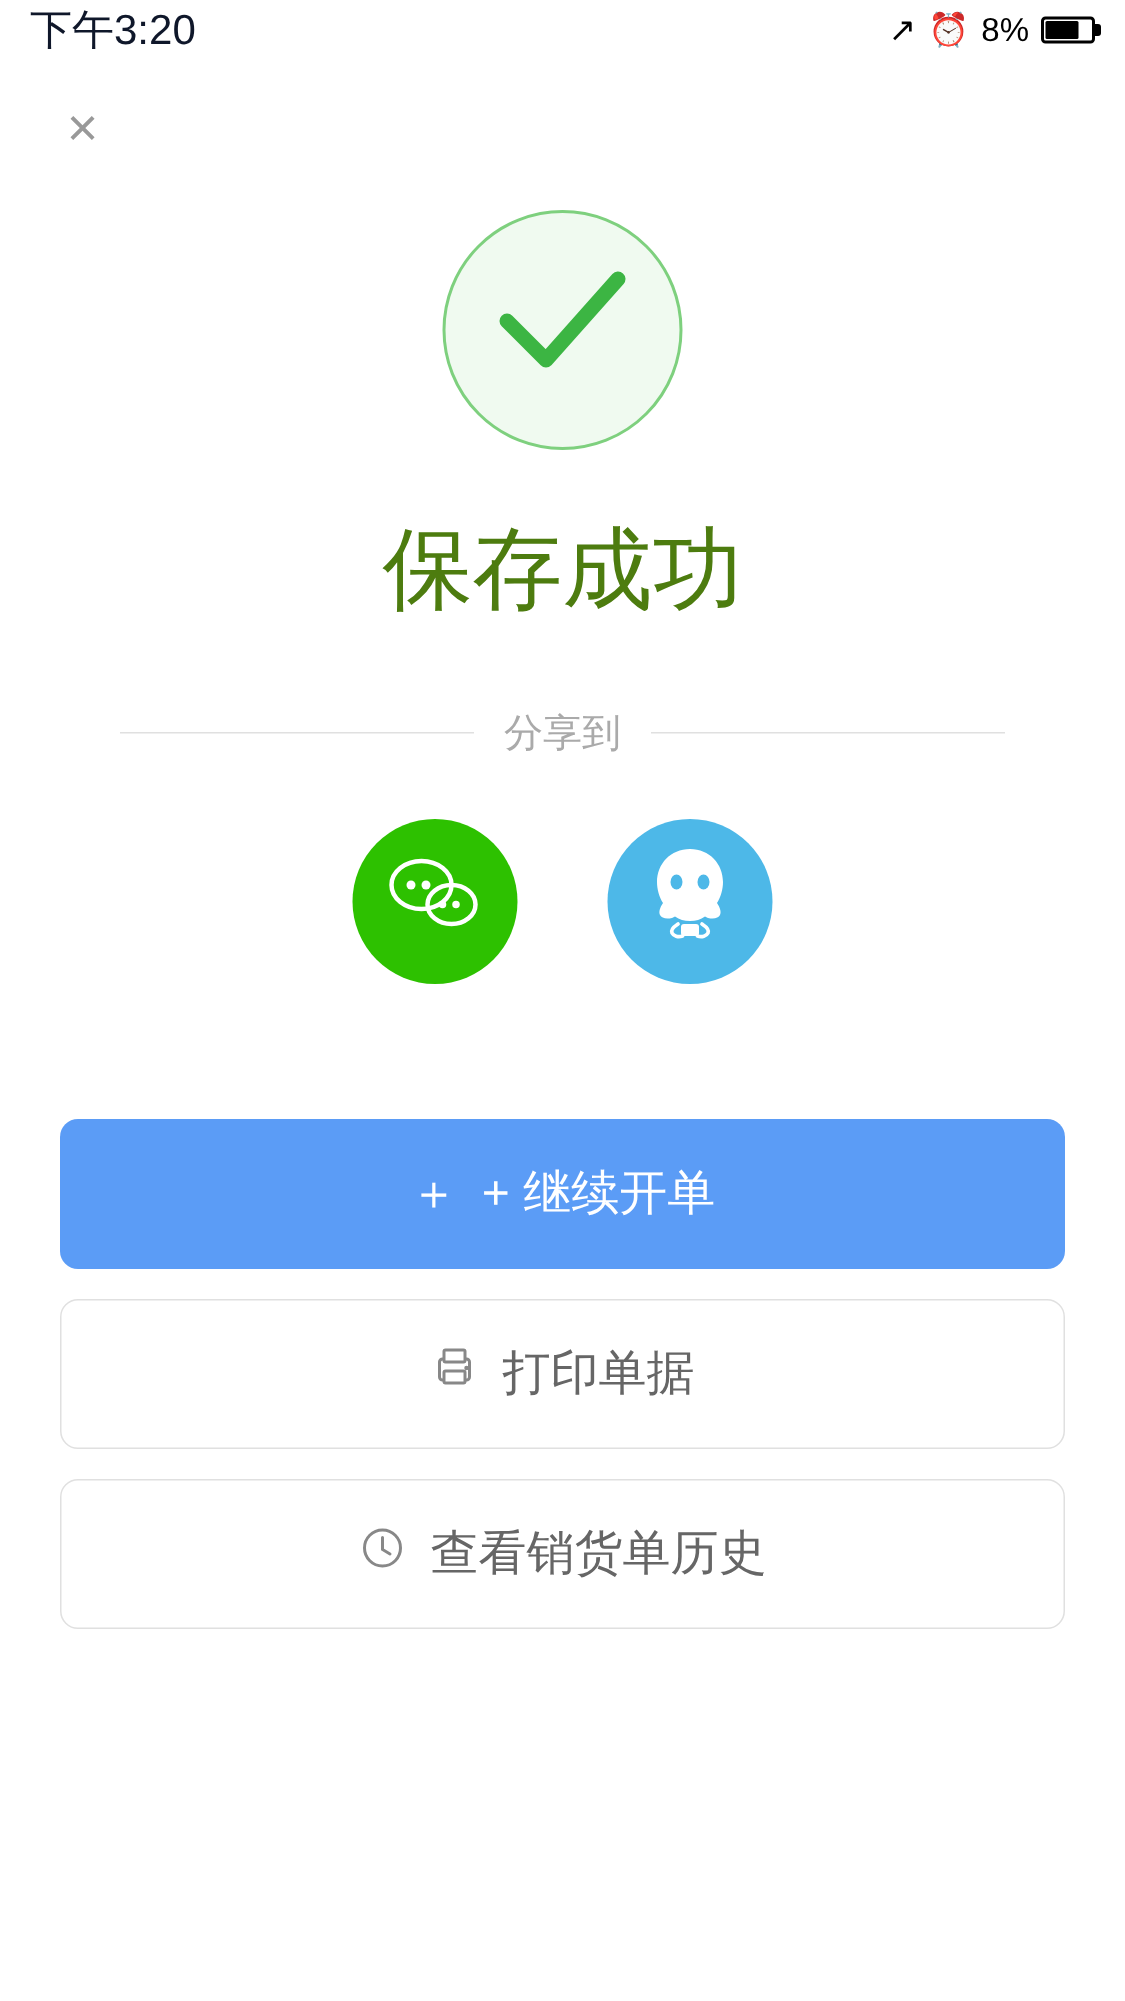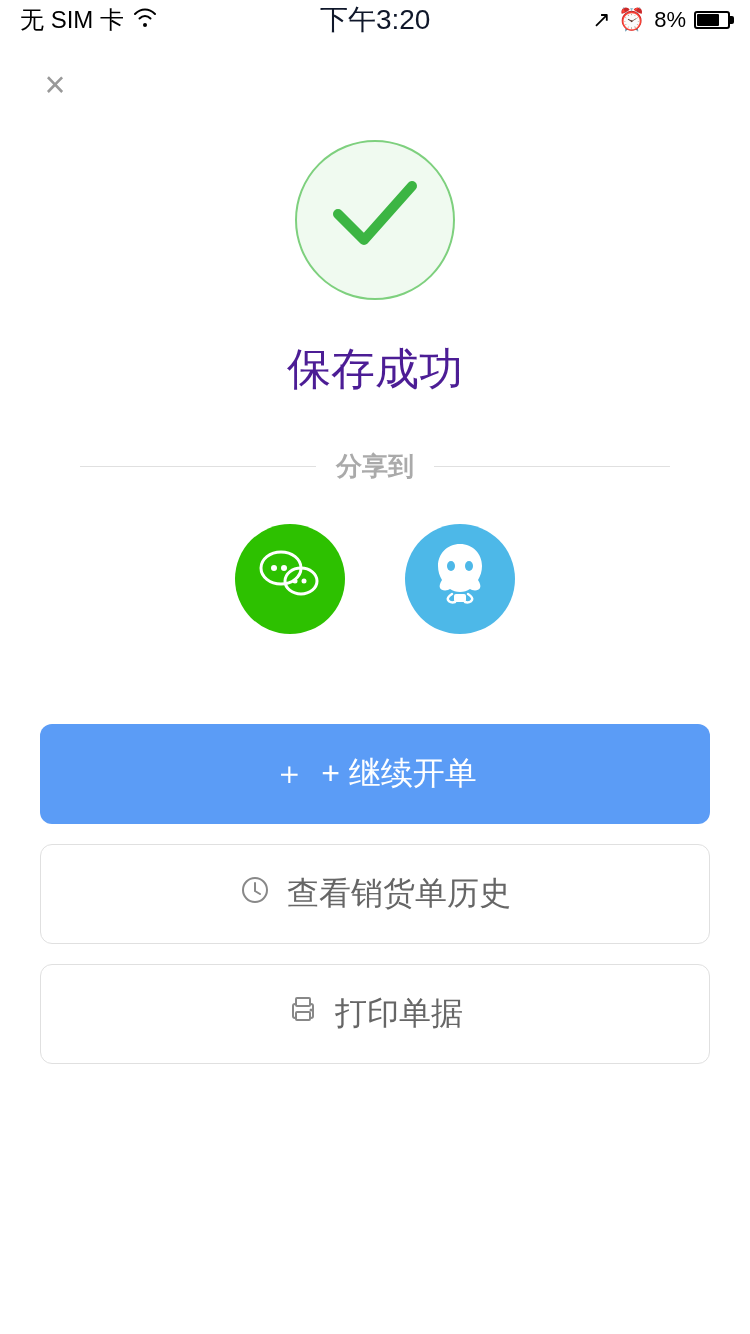--- a/index.html
+++ b/index.html
@@ -106,38 +106,37 @@
       align-items: center;
       justify-content: center;
       margin-bottom: 40px;
     }
     .check-mark {
       font-size: 80px;
       color: #3cb543;
       line-height: 1;
     }
     .success-title {
-      font-size: 44px;
-      color: #4c1d95;
+      font-size: 60px;
+      color: #4d7c0f;
       font-weight: 400;
       margin-bottom: 50px;
     }
 
     
     .share-section {
       width: 100%;
       padding: 0 40px;
       margin-bottom: 50px;
     }
     .share-divider {
       display: flex;
       align-items: center;
       gap: 20px;
       margin-bottom: 40px;
-      font-weight: bold;
     }
     .divider-line {
       flex: 1;
       height: 1px;
       background: #e0e0e0;
     }
     .share-label {
       font-size: 26px;
       color: #aaa;
       white-space: nowrap;
@@ -199,30 +198,20 @@
       border: 1px solid #e0e0e0;
     }
     .btn-icon {
       font-size: 32px;
     }
   </style>
 </head>
 <body>
 
 <div class="status-bar">
-  <div class="status-left">
-    <span>无 SIM 卡</span>
-    <span>
-      <svg width="26" height="22" viewBox="0 0 26 22" fill="none" xmlns="http://www.w3.org/2000/svg">
-        <path d="M13 17a2 2 0 1 1 0 4 2 2 0 0 1 0-4z" fill="#000"></path>
-        <path d="M7.5 12.5c1.5-1.5 3.5-2.5 5.5-2.5s4 1 5.5 2.5" stroke="#000" stroke-width="2" stroke-linecap="round" fill="none"></path>
-        <path d="M3 8c2.7-2.7 6.5-4.5 10-4.5s7.3 1.8 10 4.5" stroke="#000" stroke-width="2" stroke-linecap="round" fill="none"></path>
-      </svg>
-    </span>
-  </div>
   <div class="status-center">下午3:20</div>
   <div class="status-right">
     <span>↗</span>
     <span>⏰</span>
     <span>8%</span>
     <span class="battery-body">
       <span class="battery-fill"></span>
     </span>
   </div>
 </div>
@@ -279,30 +268,30 @@
 </div>
 
 <div class="actions-section">
   <button class="action-btn action-btn-primary">
     <span class="btn-icon">＋</span>
     <span>+ 继续开单</span>
   </button>
   <button class="action-btn action-btn-secondary">
     <span class="btn-icon">
       <svg width="32" height="32" viewBox="0 0 32 32" fill="none">
-        <circle cx="16" cy="16" r="12" stroke="#888" stroke-width="2" fill="none"></circle>
-        <path d="M16 9v8l5 3" stroke="#888" stroke-width="2" stroke-linecap="round" fill="none"></path>
-      </svg>
-    </span>
-    <span>查看销货单历史</span>
-  </button>
-  <button class="action-btn action-btn-secondary">
-    <span class="btn-icon">
-      <svg width="32" height="32" viewBox="0 0 32 32" fill="none">
         <rect x="6" y="10" width="20" height="14" rx="2" stroke="#888" stroke-width="2" fill="none"></rect>
         <rect x="9" y="4" width="14" height="8" rx="1" stroke="#888" stroke-width="2" fill="white"></rect>
         <rect x="9" y="18" width="14" height="8" rx="1" stroke="#888" stroke-width="2" fill="white"></rect>
         <circle cx="24" cy="16" r="1.5" fill="#888"></circle>
       </svg>
     </span>
     <span>打印单据</span>
   </button>
+  <button class="action-btn action-btn-secondary">
+    <span class="btn-icon">
+      <svg width="32" height="32" viewBox="0 0 32 32" fill="none">
+        <circle cx="16" cy="16" r="12" stroke="#888" stroke-width="2" fill="none"></circle>
+        <path d="M16 9v8l5 3" stroke="#888" stroke-width="2" stroke-linecap="round" fill="none"></path>
+      </svg>
+    </span>
+    <span>查看销货单历史</span>
+  </button>
 </div>
 
 </body></html>

